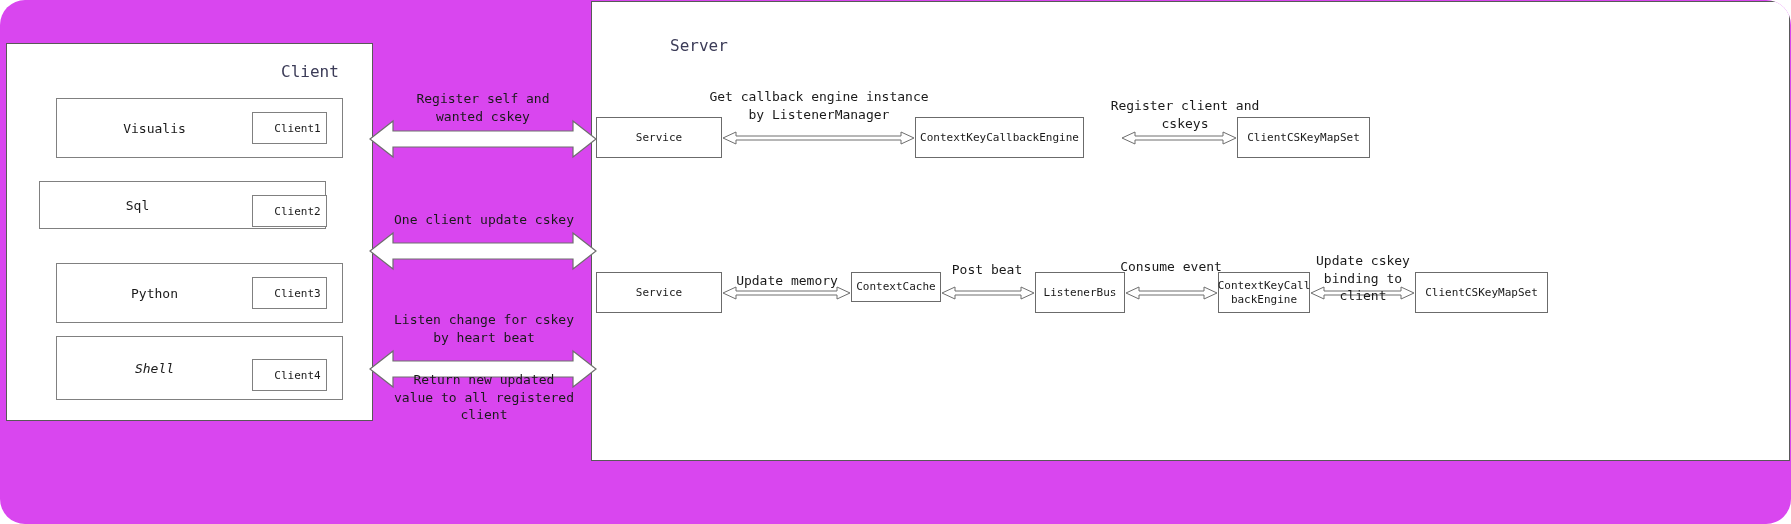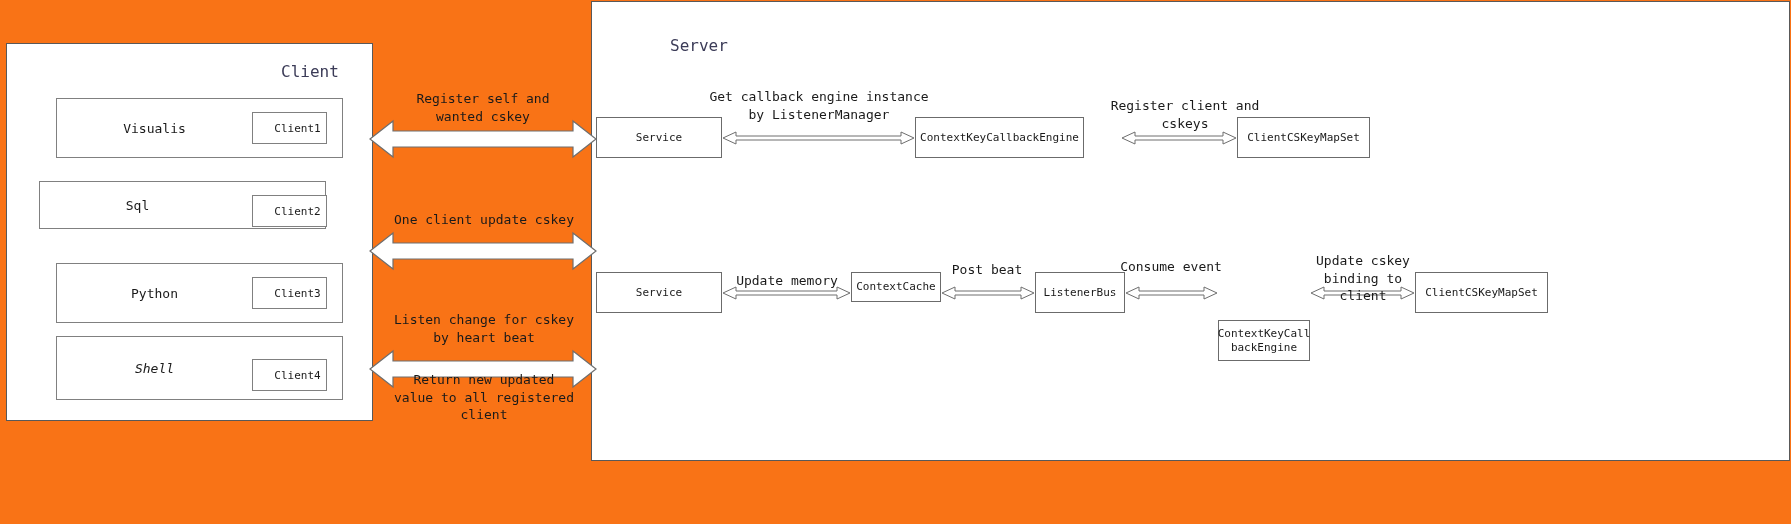--- a/index.html
+++ b/index.html
@@ -4,23 +4,24 @@
 <style>
   html, body {
     margin: 0;
     padding: 0;
     background: #ffffff;
   }
   #canvas {
     position: relative;
     width: 1791px;
     height: 524px;
-    background: #f97316;
+    background: #d946ef;
     font-family: "DejaVu Sans Mono", "Liberation Mono", monospace;
     overflow: hidden;
+    border-radius: 25px;
   }
   .box {
     position: absolute;
     box-sizing: border-box;
     border: 1px solid #595959;
     background: #ffffff;
   }
   .panel-title {
     position: absolute;
     font-size: 16px;
@@ -172,21 +173,21 @@
     </svg>
   </div>
   <div class="edge-label" style="left:1088px; top:97px; width:194px;">Register client and cskeys</div>
 
   <div class="node" style="left:596px; top:272px; width:126px; height:41px;">Service</div>
 
   <div class="node" style="left:851px; top:272px; width:90px; height:30px;">ContextCache</div>
 
   <div class="node" style="left:1035px; top:272px; width:90px; height:41px;">ListenerBus</div>
 
-  <div class="node" style="left:1218px; top:272px; width:92px; height:41px; white-space:pre-line;margin-top:48px;">ContextKeyCall
+  <div class="node" style="left:1218px; top:272px; width:92px; height:41px; white-space:pre-line;">ContextKeyCall
 backEngine</div>
 
   <div class="node" style="left:1415px; top:272px; width:133px; height:41px;">ClientCSKeyMapSet</div>
 
   <div class="arrow thin" style="left:723px; top:285px; width:127px; height:16px;">
     <svg width="127" height="16" viewBox="0 0 127 16">
       <path d="M 0 8 L 13 2 L 13 6 L 114 6 L 114 2 L 127 8 L 114 14 L 114 10 L 13 10 L 13 14 Z"></path>
     </svg>
   </div>
   <div class="edge-label" style="left:728px; top:272px; width:118px;">Update memory</div>

